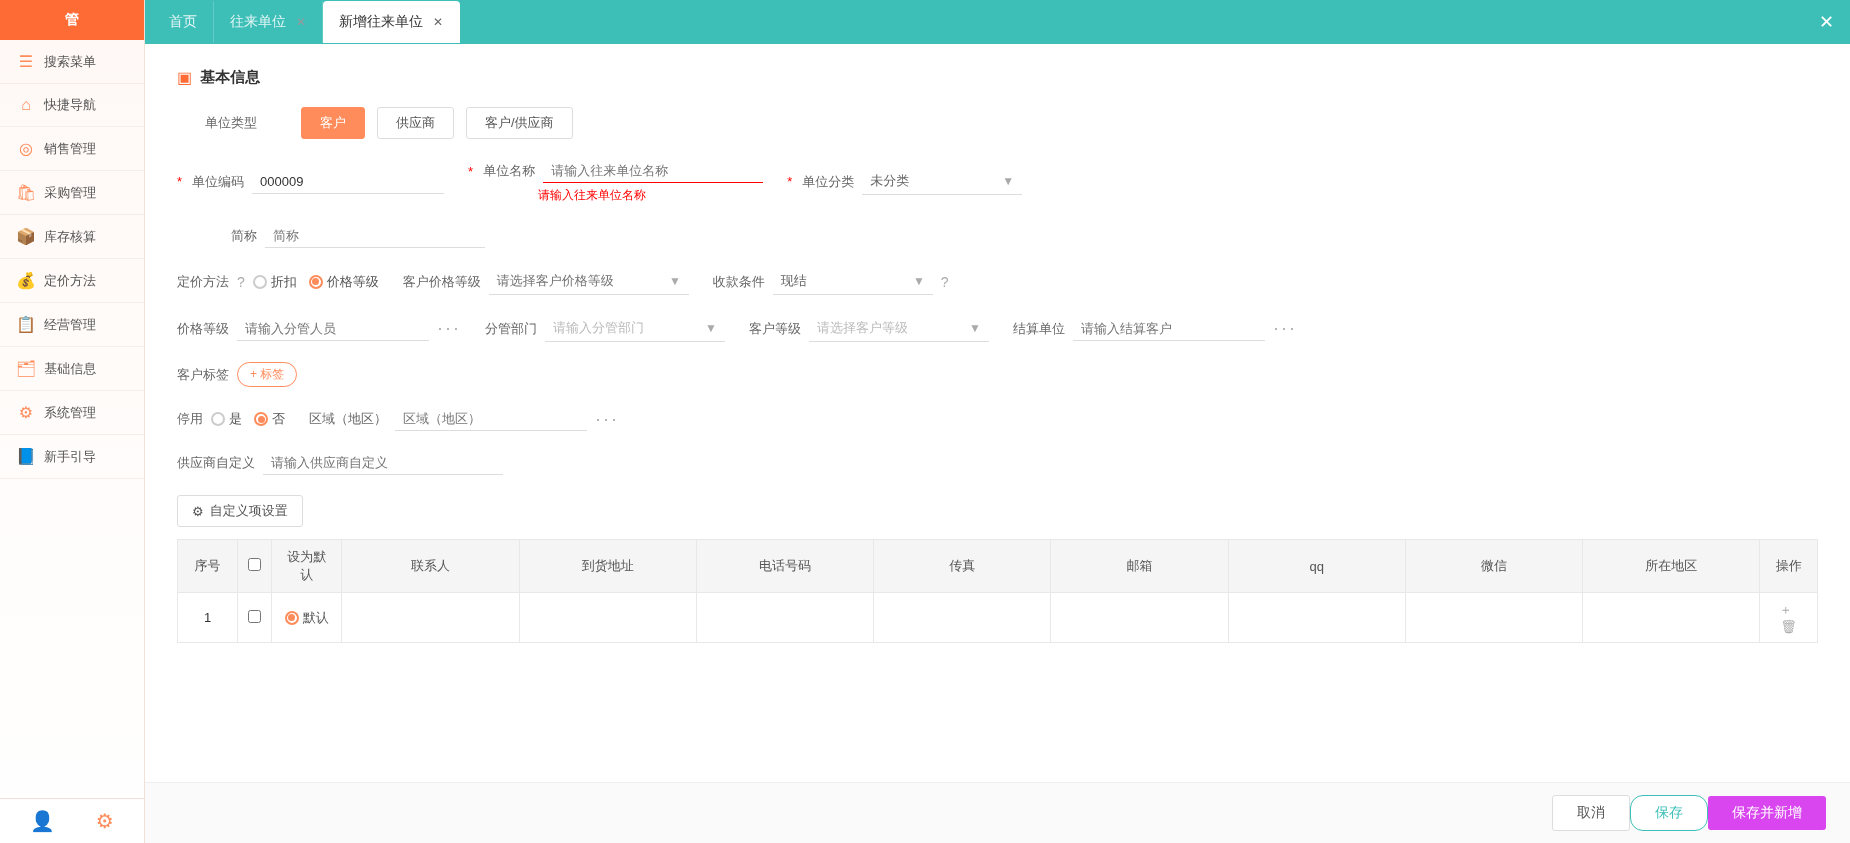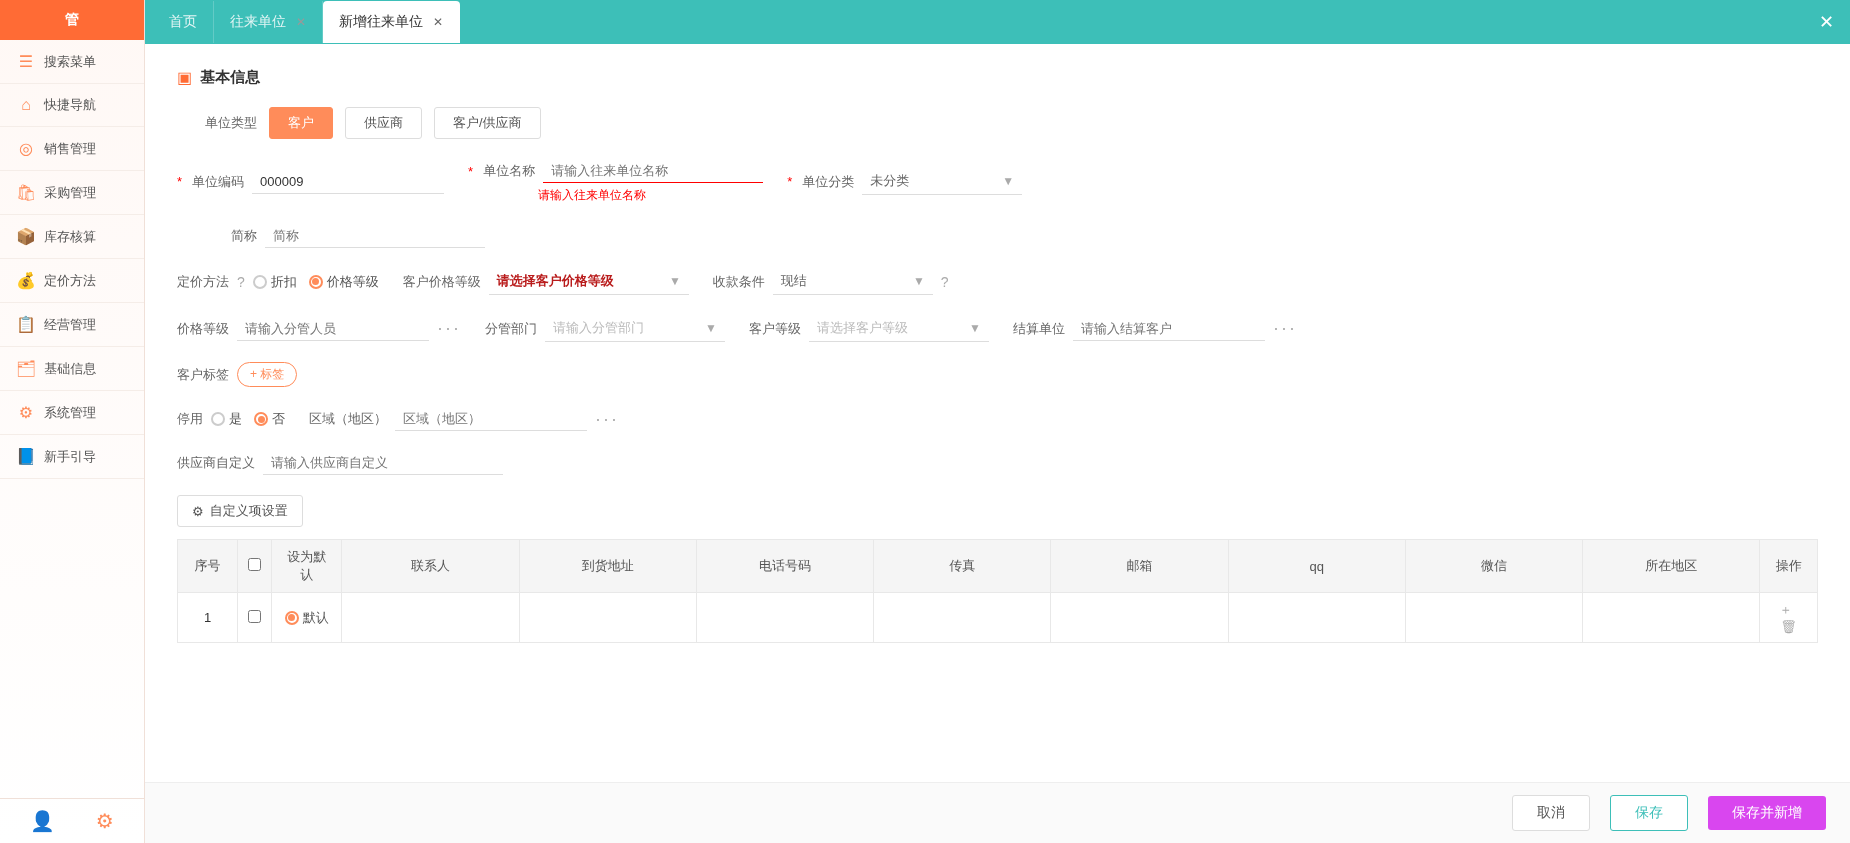--- a/index.html
+++ b/index.html
@@ -78,21 +78,21 @@
       outline: none; background: transparent; min-width: 160px; color: #333;
     }
     .form-input.error { border-bottom-color: red; }
     .error-text { color: red; font-size: 12px; margin-top: 2px; }
 
     .unit-type-row { display: flex; align-items: center; gap: 12px; margin-bottom: 20px; }
     .btn-unit {
       padding: 6px 18px; border: 1px solid #ddd; border-radius: 3px; cursor: pointer;
       font-size: 13px; background: white; color: #555;
     }
-    .btn-unit.active { background: #ff8c5a; color: white; border-color: #ff8c5a; }
+    .btn-unit.active { background: #ff8c5a; color: white; border-color: #ff8c5a; margin-left: 32px; }
 
     .select-field {
       display: flex; align-items: center; border-bottom: 1px solid #ddd;
       padding: 4px 8px; min-width: 160px; cursor: pointer; color: #666; font-size: 13px;
     }
     .select-field .chevron { color: #aaa; font-size: 12px; margin-left: auto; }
 
     .radio-group { display: flex; align-items: center; gap: 12px; }
     .radio-item { display: flex; align-items: center; gap: 4px; cursor: pointer; color: #555; font-size: 13px; }
     .radio-circle {
@@ -127,29 +127,29 @@
     }
     .data-table td {
       border: 1px solid #e8e8e8; padding: 8px 10px; text-align: center; color: #333;
     }
     .data-table td:first-child, .data-table th:first-child { width: 60px; }
 
     .batch-delete { text-align: right; margin-bottom: 6px; color: #aaa; font-size: 13px; cursor: pointer; }
 
     
     .footer-bar {
-      display: flex; align-items: center; justify-content: flex-end; gap: 20px;
+      display: flex; align-items: center; justify-content: flex-end; gap: 0;
       padding: 12px 24px; background: #fafafa; border-top: 1px solid #eee;
     }
     .btn-cancel {
       padding: 8px 24px; border: 1px solid #ddd; border-radius: 3px; cursor: pointer;
       background: white; color: #555; font-size: 14px;
     }
     .btn-save {
-      padding: 8px 24px; border: 1px solid #3dbfb8; border-radius: 3px; cursor: pointer;
+      padding: 8px 24px; border: 1px solid #3dbfb8; border-radius: 13px; cursor: pointer;
       background: white; color: #3dbfb8; font-size: 14px;
     }
     .btn-save-new {
       padding: 8px 24px; border: none; border-radius: 3px; cursor: pointer;
       background: #d946ef; color: white; font-size: 14px;
     }
   </style>
 </head>
 <body>
 
@@ -276,21 +276,21 @@
           </div>
           <div class="radio-item">
             <div class="radio-circle checked"></div>
             <span>价格等级</span>
           </div>
         </div>
       </div>
       <div class="form-group">
         <span class="form-label">客户价格等级</span>
         <div class="select-field" style="min-width:200px;">
-          <span style="color:#b91c1c;font-weight:bold;">请选择客户价格等级</span>
+          <span style="color:#737373;">请选择客户价格等级</span>
           <span class="chevron">▼</span>
         </div>
       </div>
       <div class="form-group">
         <span class="form-label">收款条件</span>
         <div class="select-field" style="min-width:160px;">
           <span>现结</span>
           <span class="chevron">▼</span>
         </div>
         <span class="info-icon">?</span>

